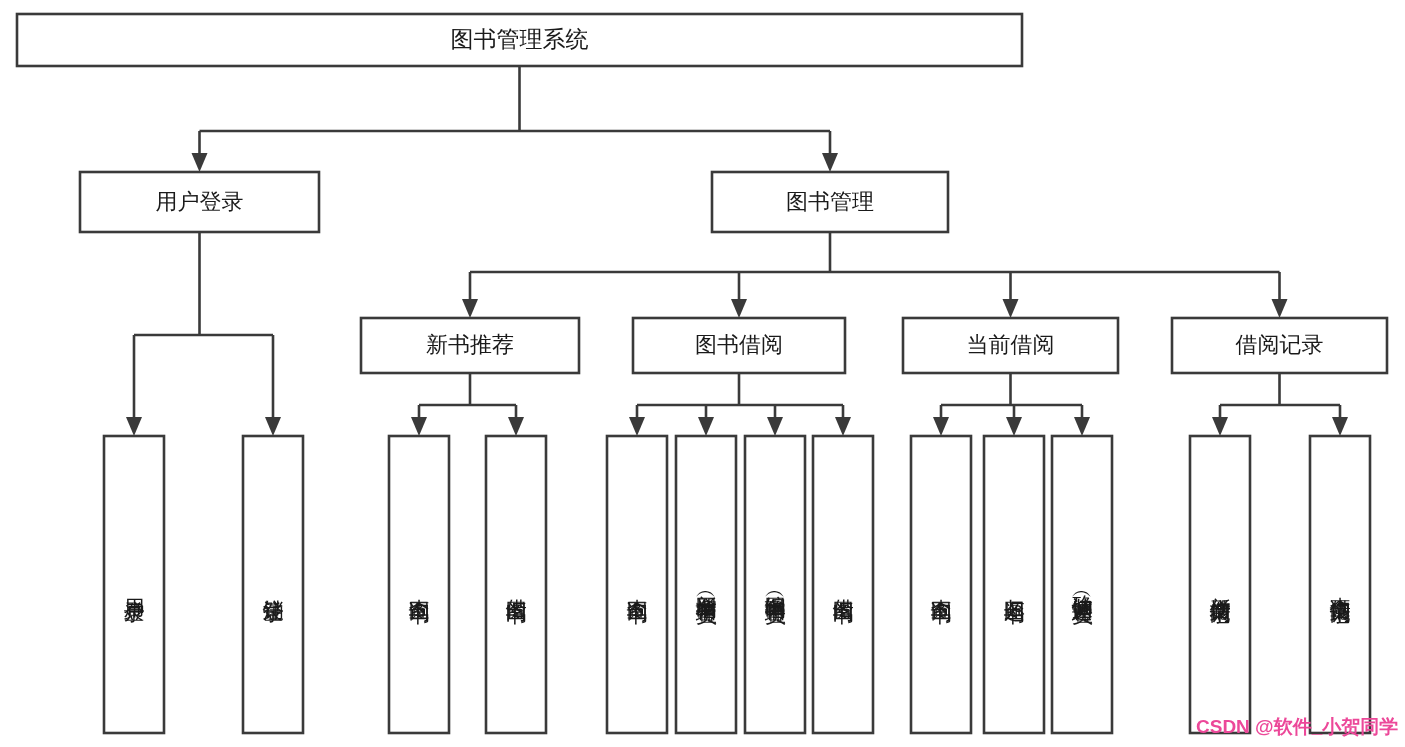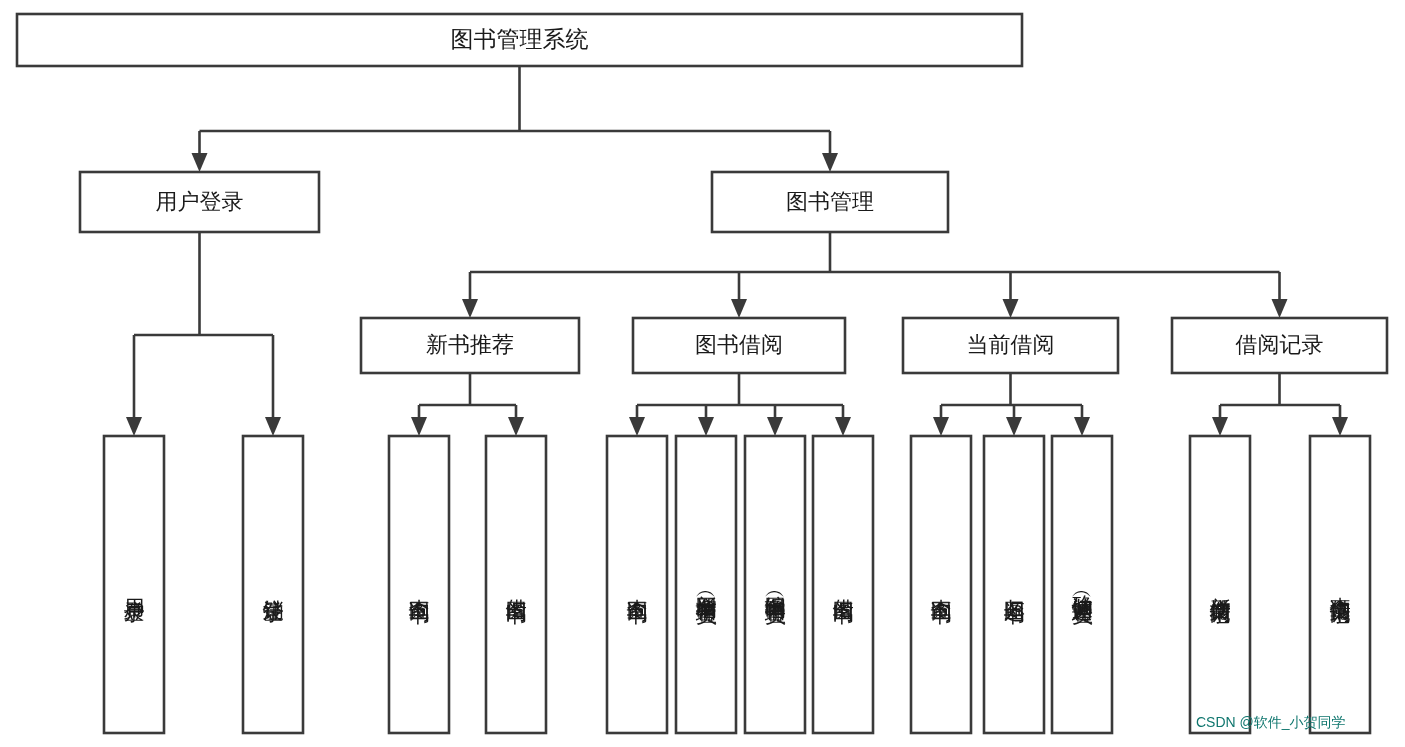--- a/index.html
+++ b/index.html
@@ -61,24 +61,25 @@
     color: #1a1a1a;
     letter-spacing: 1.5px;
     text-align: center;
     white-space: nowrap;
     pointer-events: none;
     user-select: none;
   }
   .watermark {
     position: absolute;
     font-family: "Liberation Sans", "DejaVu Sans", sans-serif;
-    font-size: 14px;
-    color: #0f766e;
+    font-size: 19px;
+    color: #ec4899;
     white-space: nowrap;
     user-select: none;
+    font-weight: bold;
   }
 </style>
 </head>
 <body>
 
 <div id="diagram-root">
 
   <svg class="diagram-canvas" viewBox="0 0 1405 747">
     <g id="connectors-layer">
         <line x1="519.5" y1="66" x2="519.5" y2="131" class="connector"></line>

